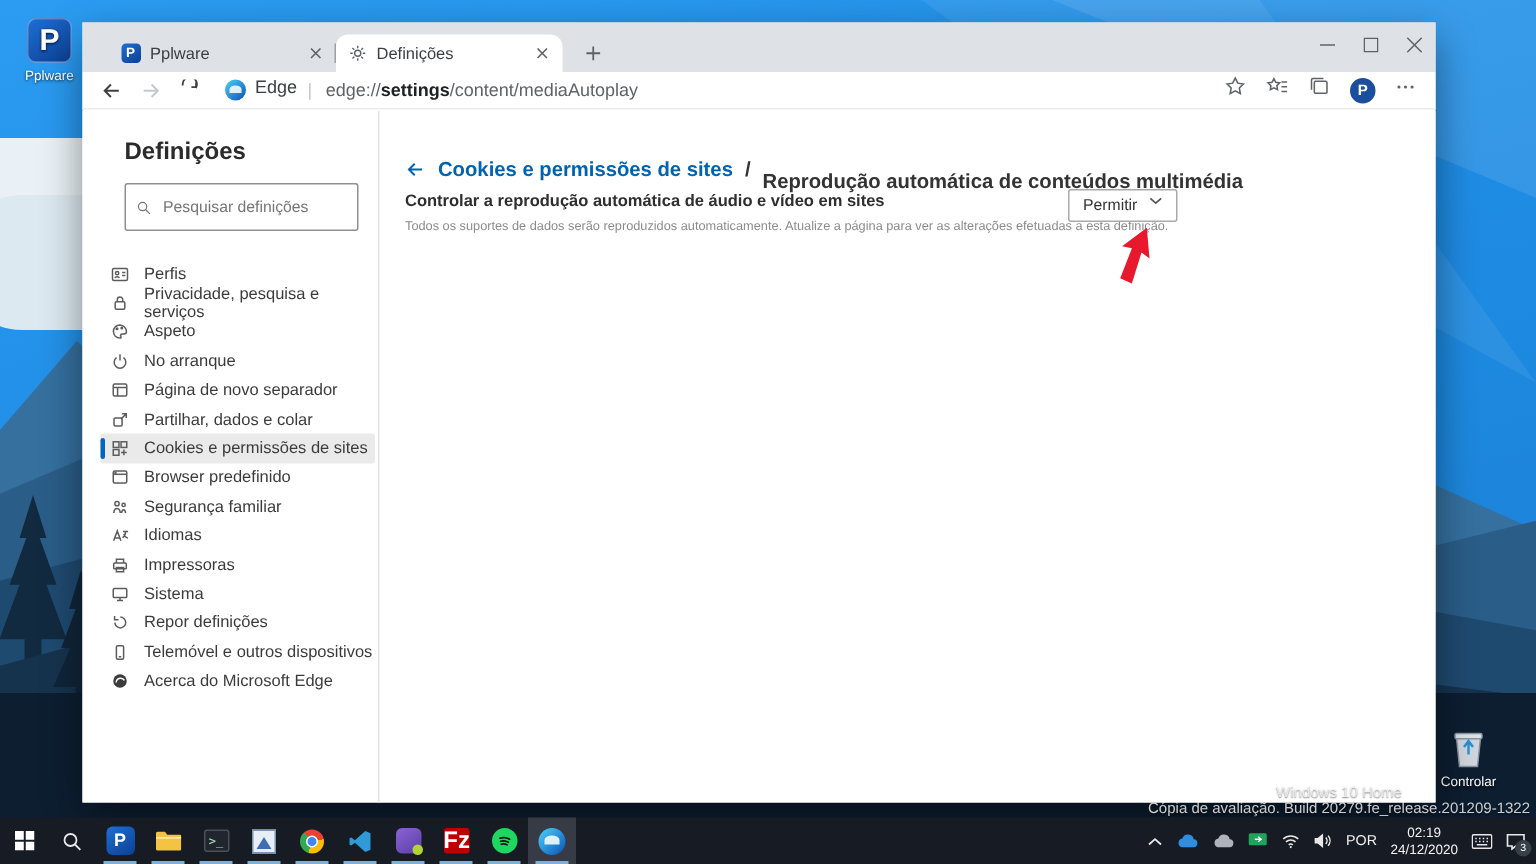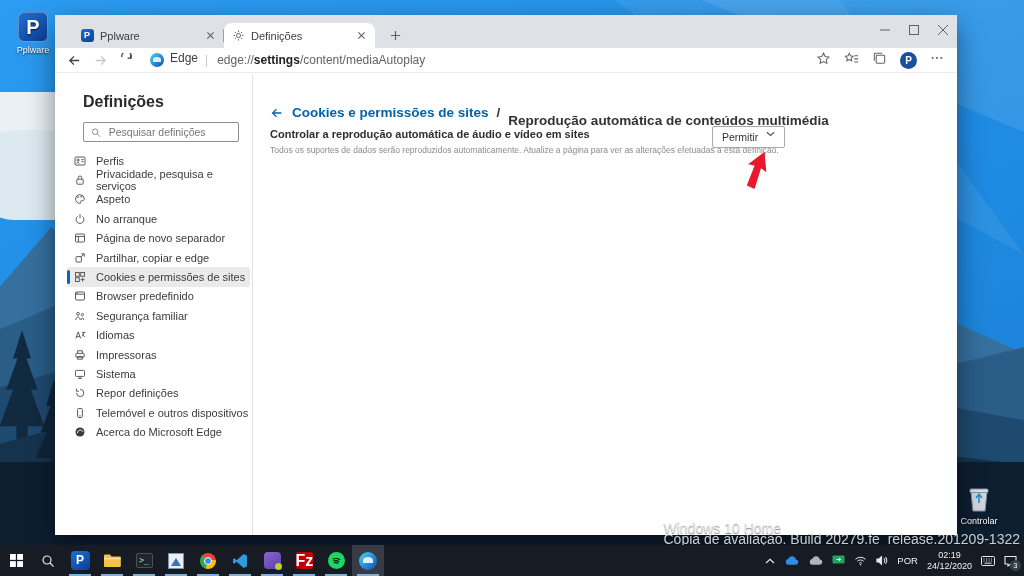--- a/index.html
+++ b/index.html
@@ -34,22 +34,22 @@
 
   
   .desk-ico { position:absolute; width:58px; text-align:center; color:#fff; font-size:9px; text-shadow:0 1px 2px rgba(0,0,0,.8); }
   .desk-ico .lbl { margin-top:3px; display:block; }
   .pplware-sq { width:30px; height:30px; margin:0 auto; border-radius:6px;
     background:linear-gradient(145deg,#1d6fd4,#0c3f94); border:1px solid rgba(255,255,255,.35);
     color:#fff; font-weight:bold; font-size:20px; line-height:28px; text-align:center; }
   .bin svg { display:block; margin:0 auto; }
 
   
-  .watermark { position:absolute; right:4px; bottom:31px; text-align:left; color:rgba(245,245,245,.82);
-    font-size:14px; line-height:11px; text-shadow:0 1px 1px rgba(0,0,0,.5); z-index:6; }
+  .watermark { position:absolute; right:4px; bottom:31px; text-align:center; color:rgba(245,245,245,.82);
+    font-size:10px; line-height:11px; text-shadow:0 1px 1px rgba(0,0,0,.5); z-index:6; }
 
   
   .window { position:absolute; left:55px; top:15px; width:902px; height:520px; background:#fff;
     box-shadow:0 10px 26px rgba(0,0,0,.45); z-index:4; }
   .tabstrip { position:relative; height:33px; background:#dee1e6; }
   .tab { position:absolute; bottom:0; height:25px; width:151px; display:flex; align-items:center;
     padding:0 7px; font-size:11px; color:#3c4043; }
   .tab-inactive { left:18px; }
   .tab-inactive::after { content:""; position:absolute; right:0; top:6px; bottom:6px; width:1px; background:#9aa0a6; }
   .tab-active { left:169px; background:#fff; border-radius:8px 8px 0 0; }
@@ -74,21 +74,21 @@
   .addr-sep { color:#c4c7ca; margin-right:9px; }
   .url-bold { color:#202124; font-weight:bold; }
   .nav-right { display:flex; align-items:center; gap:13px; margin-right:13px; color:#5f6368; }
   .avatar { width:17px; height:17px; border-radius:50%; background:#1b4f9e; color:#fff; font-size:10px; font-weight:bold;
     text-align:center; line-height:17px; }
 
   
   .content { position:absolute; left:0; top:59px; right:0; bottom:0; background:#fff; display:flex; }
   .sidebar { width:198px; flex:0 0 198px; border-right:1px solid #e3e3e3; }
   .sb-title { font-size:16px; font-weight:bold; color:#2b2b2b; margin:19px 0 0 28px; }
-  .sb-search { margin:11px 0 9px 28px; width:156px; height:20px; border:1px solid #8f8f8f; border-radius:2px;
+  .sb-search { margin:11px 0 19px 28px; width:156px; height:32px; border:1px solid #8f8f8f; border-radius:2px;
     display:flex; align-items:center; padding:0 7px; gap:6px; color:#767676; background:#fff; }
   .sb-search input { border:none; outline:none; width:100%; font-size:10.5px; font-family:inherit; color:#333; background:transparent; }
   .sb-search input::placeholder { color:#767676; }
   .sb-item { height:19.4px; margin-left:12px; margin-right:2px; display:flex; align-items:center;
     padding-left:6px; gap:9px; font-size:11px; color:#3b3b3b; position:relative; border-radius:2px; }
   .sb-item.selected { background:#eaeaea; }
   .sb-item.selected::before { content:""; position:absolute; left:0; top:3px; bottom:3px; width:3px; border-radius:2px; background:#0067c0; }
   .sb-ic { width:14px; flex:0 0 14px; height:14px; display:flex; align-items:center; justify-content:center; color:#5c5c5c; }
   .sb-ic svg { stroke:currentColor; fill:none; stroke-width:1; }
 
@@ -333,21 +333,21 @@
             </span>
           <span>Página de novo separador</span>
         </div>
         <div class="sb-item">
           <span class="sb-ic">
               <svg width="12" height="12" viewBox="0 0 12 12">
                 <rect x="2" y="4.6" width="5.4" height="5.4" rx="0.8"></rect>
                 <path d="M6.6 5.4L10.2 1.8M7.4 1.8h2.8v2.8"></path>
               </svg>
             </span>
-          <span>Partilhar, copiar e edge</span>
+          <span>Partilhar, dados e colar</span>
         </div>
         <div class="sb-item selected">
           <span class="sb-ic">
               <svg width="12" height="12" viewBox="0 0 12 12">
                 <rect x="1.5" y="1.5" width="3.8" height="3.8"></rect>
                 <rect x="6.7" y="1.5" width="3.8" height="3.8"></rect>
                 <rect x="1.5" y="6.7" width="3.8" height="3.8"></rect>
                 <path d="M6.7 8.6h3.8M8.6 6.7v3.8"></path>
               </svg>
             </span>

